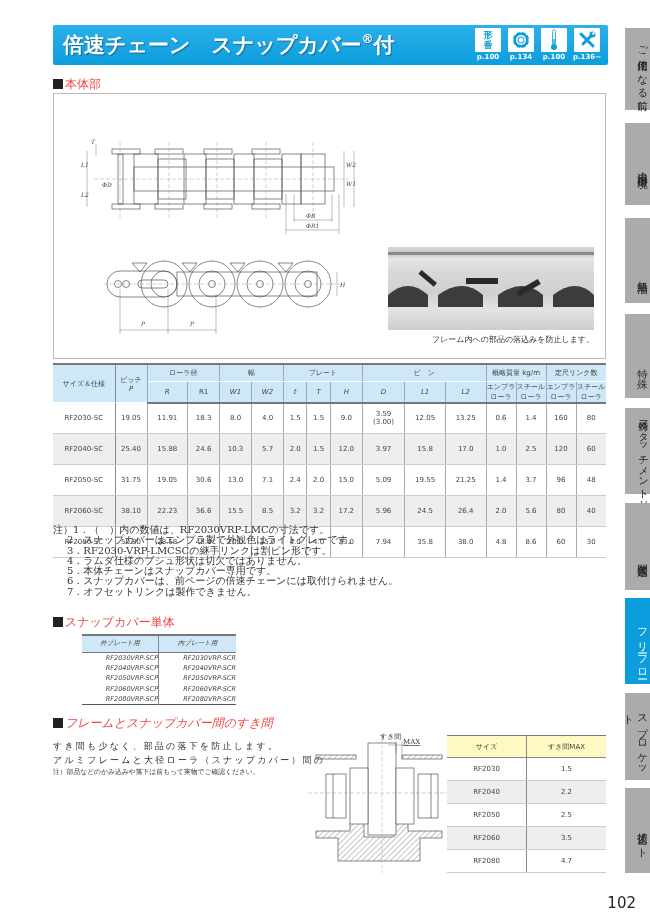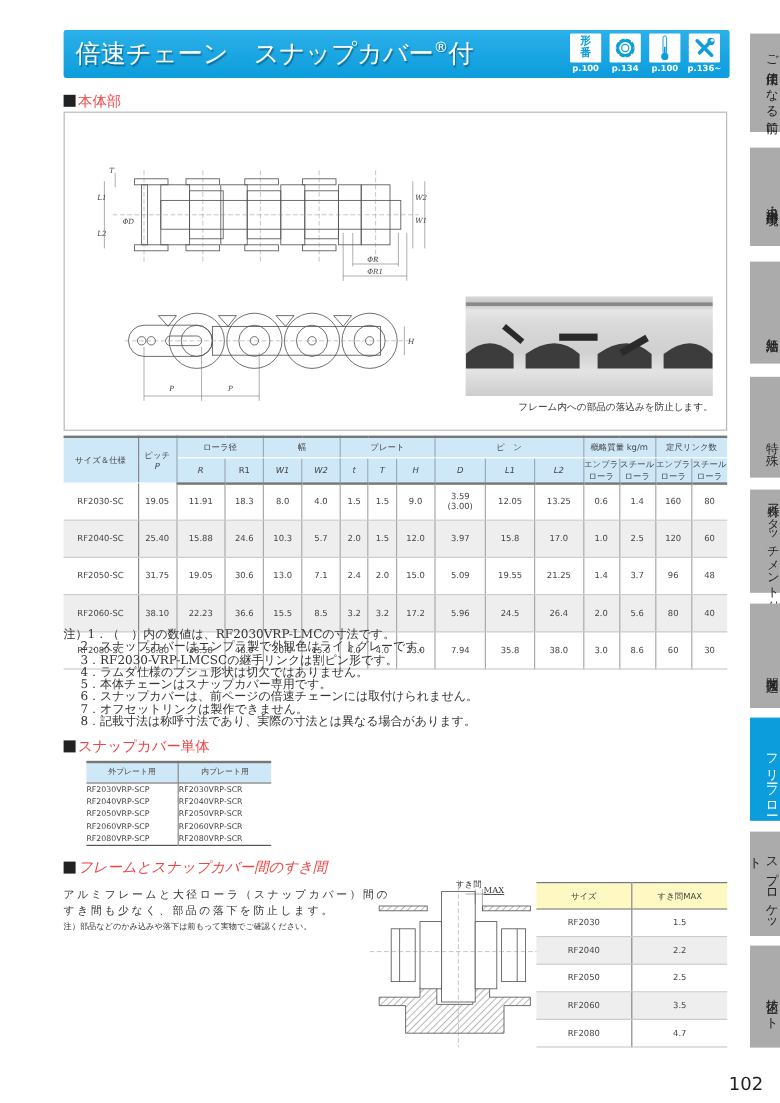--- a/index.html
+++ b/index.html
@@ -6,21 +6,21 @@
   body {
     width: 650px; height: 919px; background: #ffffff; position: relative; overflow: hidden;
     font-family: "DejaVu Sans", "Liberation Sans", sans-serif; color: #333;
   }
   
   .title-bar {
     position: absolute; left: 53px; top: 25px; width: 555px; height: 40px;
     background: linear-gradient(#2bb0ea, #0c9ddc); border-radius: 2px;
   }
   .title-text {
-    position: absolute; left: 10px; top: 6px; color: #fff; font-weight: normal; font-size: 21px;
+    position: absolute; left: 10px; top: 6px; color: #fff; font-weight: bold; font-size: 21px;
     text-shadow: 1px 1px 1px rgba(0,0,0,0.35); letter-spacing: 0px; white-space: nowrap;
   }
   .title-text sup { font-size: 12px; vertical-align: 9px; }
   .ref-icons { position: absolute; right: 6px; top: 3px; display: flex; gap: 3px; }
   .ref-icon { width: 30px; display: flex; flex-direction: column; align-items: center; }
   .ref-icon .box {
     width: 26px; height: 24px; background: #fff; border-radius: 1px;
     display: flex; align-items: center; justify-content: center; color: #0c9ddc;
     font-size: 10px; font-weight: bold; line-height: 10px; text-align: center;
   }
@@ -70,26 +70,26 @@
   .spec-table tbody tr td { border-bottom: 1px solid #ccc; }
   .spec-table th.size-col, .spec-table td.size-col { border-right: 1px solid #888; }
   .spec-table .i { font-style: italic; }
 
   .notes { position: absolute; left: 53px; top: 525px; font-size: 10px; line-height: 10.3px; color: #333; font-family: "DejaVu Serif", serif; }
   .notes .row { white-space: nowrap; }
   .notes .indent { padding-left: 14px; }
 
   
   .cover-table {
-    position: absolute; left: 72px; top: 634px; width: 154px; font-size: 6.5px; color: #444;
-    border-top: 2px solid #777; border-bottom: 1.5px solid #555;
+    position: absolute; left: 82px; top: 634px; width: 154px; font-size: 6.5px; color: #444;
+    border-top: 2px solid #777; border-bottom: 1.5px solid #555; font-style: italic;
   }
   .cover-table th { background: #cfe8f7; font-weight: normal; height: 17px; border-bottom: 1.5px solid #777; }
   .cover-table th:first-child, .cover-table td:first-child { border-right: 1px solid #888; }
-  .cover-table td { text-align: left; height: 10.5px; padding: 0; }
+  .cover-table td { text-align: right; height: 10.5px; padding: 0; }
 
   .gap-text { position: absolute; left: 53px; top: 739px; font-family: "DejaVu Serif", serif; color: #333; }
   .gap-text .line { font-size: 9px; letter-spacing: 2.2px; line-height: 14px; white-space: nowrap; }
   .gap-text .note { font-size: 6.8px; line-height: 11px; white-space: nowrap; }
 
   .gap-table {
     position: absolute; left: 447px; top: 735px; width: 159px; font-size: 7px; color: #444;
     border-top: 1.5px solid #777; border-bottom: 1.5px solid #666;
   }
   .gap-table th { background: #fef9c3; font-weight: normal; height: 22px; border-bottom: 1.5px solid #888; }
@@ -417,37 +417,36 @@
       <td>28.58</td>
       <td>48.0</td>
       <td>20.0</td>
       <td>15.0</td>
       <td>4.0</td>
       <td>4.0</td>
       <td>23.0</td>
       <td>7.94</td>
       <td>35.8</td>
       <td>38.0</td>
-      <td>3.0</td>
+      <td>4.8</td>
       <td>8.6</td>
       <td>60</td>
       <td>30</td>
     </tr>
   </tbody>
 </table>
 
 <div class="notes">
   <div class="row"><span>注）</span><span>1．（　）内の数値は、RF2030VRP-LMCの寸法です。</span></div>
   <div class="row indent">2．スナップカバーはエンプラ製で外観色はライトグレーです。</div>
   <div class="row indent">3．RF2030-VRP-LMCSCの継手リンクは割ピン形です。</div>
   <div class="row indent">4．ラムダ仕様のブシュ形状は切欠ではありません。</div>
   <div class="row indent">5．本体チェーンはスナップカバー専用です。</div>
   <div class="row indent">6．スナップカバーは、前ページの倍速チェーンには取付けられません。</div>
   <div class="row indent">7．オフセットリンクは製作できません。</div>
-  <div class="row indent">8．記載寸法は称呼寸法であり、実際の寸法とは異なる場合があります。</div>
 </div>
 
 <div class="section-head" style="left:53px;top:614px;">スナップカバー単体</div>
 <table class="cover-table">
   <thead>
     <tr>
       <th>外プレート用</th>
       <th>内プレート用</th>
     </tr>
   </thead>
@@ -470,22 +469,22 @@
       </tr>
     <tr>
         <td>RF2080VRP-SCP</td>
         <td>RF2080VRP-SCR</td>
       </tr>
   </tbody>
 </table>
 
 <div class="section-head" style="left:53px;top:715px;font-style:italic;">フレームとスナップカバー間のすき間</div>
 <div class="gap-text">
+  <div class="line">すき間も少なく、部品の落下を防止します。</div>
   <div class="line">アルミフレームと大径ローラ（スナップカバー）間の</div>
-  <div class="line">すき間も少なく、部品の落下を防止します。</div>
   <div class="note">注）部品などのかみ込みや落下は前もって実物でご確認ください。</div>
 </div>
 
 <svg width="140" height="140" viewBox="0 0 140 140" style="position:absolute;left:308px;top:733px;">
   <defs>
     <pattern id="hatch" width="4" height="4" patternUnits="userSpaceOnUse" patternTransform="rotate(45)">
       <line x1="0" y1="0" x2="0" y2="4" stroke="#555" stroke-width="0.7"></line>
     </pattern>
   </defs>
   <g stroke="#555" stroke-width="0.7">

